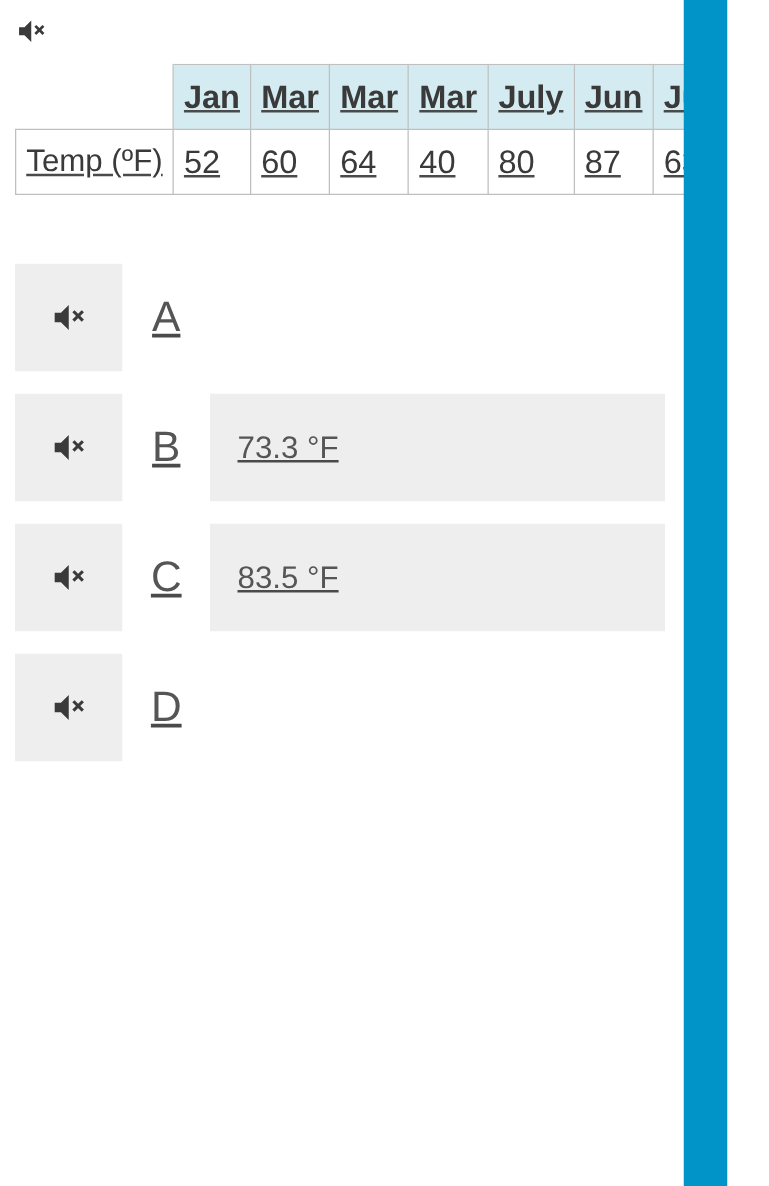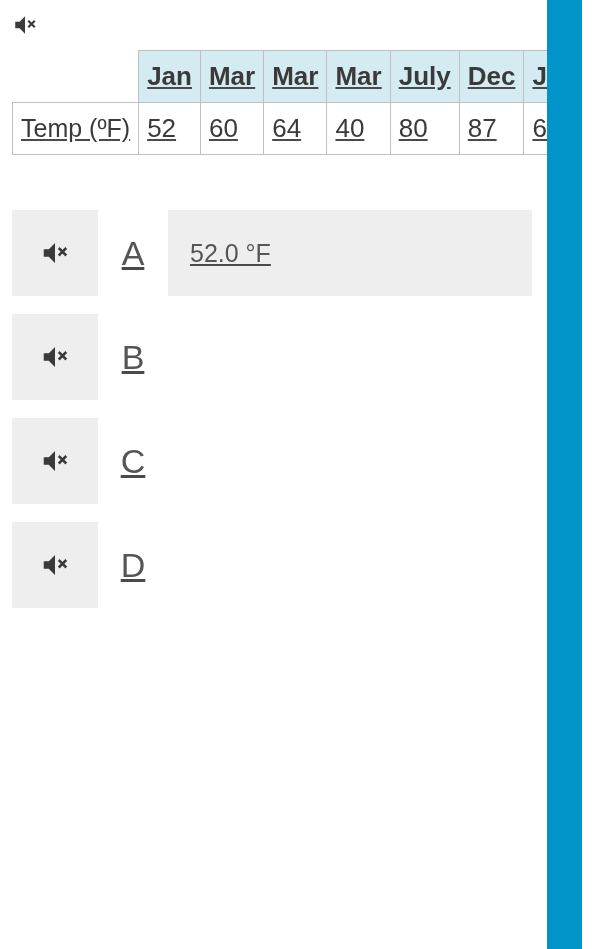--- a/index.html
+++ b/index.html
@@ -154,21 +154,21 @@
     <div class="temp-table-wrap">
       <table class="temp">
         <thead>
           <tr>
             <th class="corner"></th>
             <th class="month">Jan</th>
             <th class="month">Mar</th>
             <th class="month">Mar</th>
             <th class="month">Mar</th>
             <th class="month">July</th>
-            <th class="month">Dec</th>
+            <th class="month">Jun</th>
             <th class="month">July</th>
 
           </tr>
         </thead>
         <tbody>
           <tr>
             <td class="rowlabel">Temp (ºF)</td>
             <td class="val">52</td>
             <td class="val">60</td>
             <td class="val">64</td>
@@ -187,43 +187,44 @@
 
       <div class="answer">
         <div class="abox">
           <svg class="speaker-svg" viewBox="0 0 24 24">
             <path d="M3 9v6h4l5 5V4L7 9H3z" fill="#3a3a3a"></path>
             <line x1="15" y1="8" x2="21" y2="14" stroke="#3a3a3a" stroke-width="2"></line>
             <line x1="21" y1="8" x2="15" y2="14" stroke="#3a3a3a" stroke-width="2"></line>
           </svg>
         </div>
         <div class="letterbox">A</div>
-        <div class="valbox">52.0 °F</div>
       </div>
 
       <div class="answer">
         <div class="abox">
           <svg class="speaker-svg" viewBox="0 0 24 24">
             <path d="M3 9v6h4l5 5V4L7 9H3z" fill="#3a3a3a"></path>
             <line x1="15" y1="8" x2="21" y2="14" stroke="#3a3a3a" stroke-width="2"></line>
             <line x1="21" y1="8" x2="15" y2="14" stroke="#3a3a3a" stroke-width="2"></line>
           </svg>
         </div>
         <div class="letterbox">B</div>
+        <div class="valbox">73.3 °F</div>
       </div>
 
       <div class="answer">
         <div class="abox">
           <svg class="speaker-svg" viewBox="0 0 24 24">
             <path d="M3 9v6h4l5 5V4L7 9H3z" fill="#3a3a3a"></path>
             <line x1="15" y1="8" x2="21" y2="14" stroke="#3a3a3a" stroke-width="2"></line>
             <line x1="21" y1="8" x2="15" y2="14" stroke="#3a3a3a" stroke-width="2"></line>
           </svg>
         </div>
         <div class="letterbox">C</div>
+        <div class="valbox">83.5 °F</div>
       </div>
 
       <div class="answer">
         <div class="abox">
           <svg class="speaker-svg" viewBox="0 0 24 24">
             <path d="M3 9v6h4l5 5V4L7 9H3z" fill="#3a3a3a"></path>
             <line x1="15" y1="8" x2="21" y2="14" stroke="#3a3a3a" stroke-width="2"></line>
             <line x1="21" y1="8" x2="15" y2="14" stroke="#3a3a3a" stroke-width="2"></line>
           </svg>
         </div>

